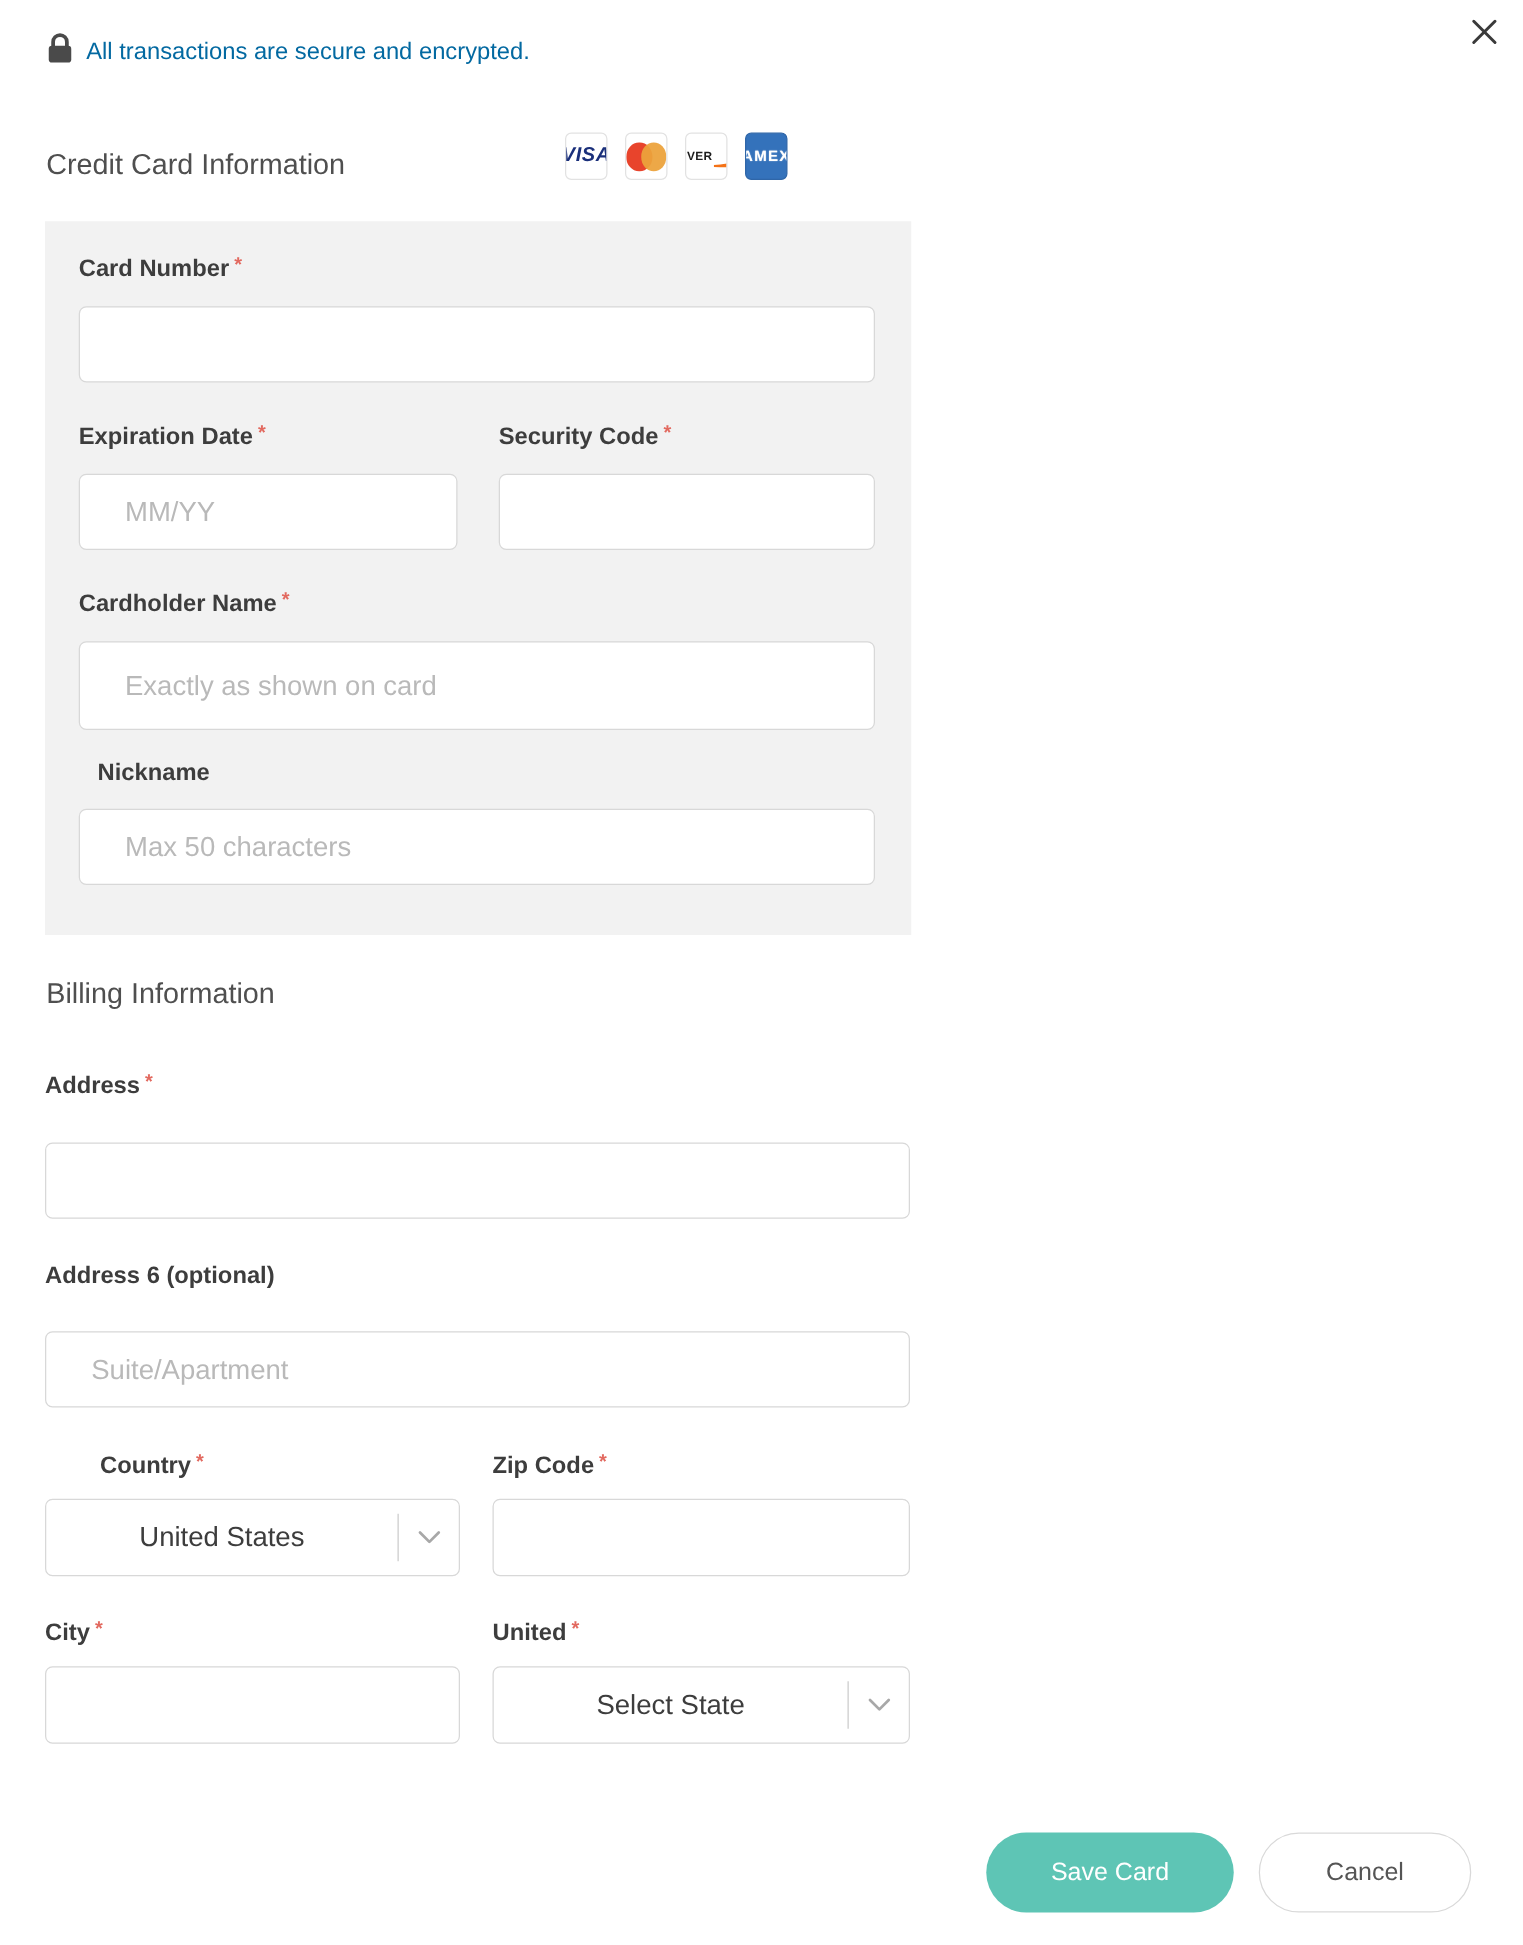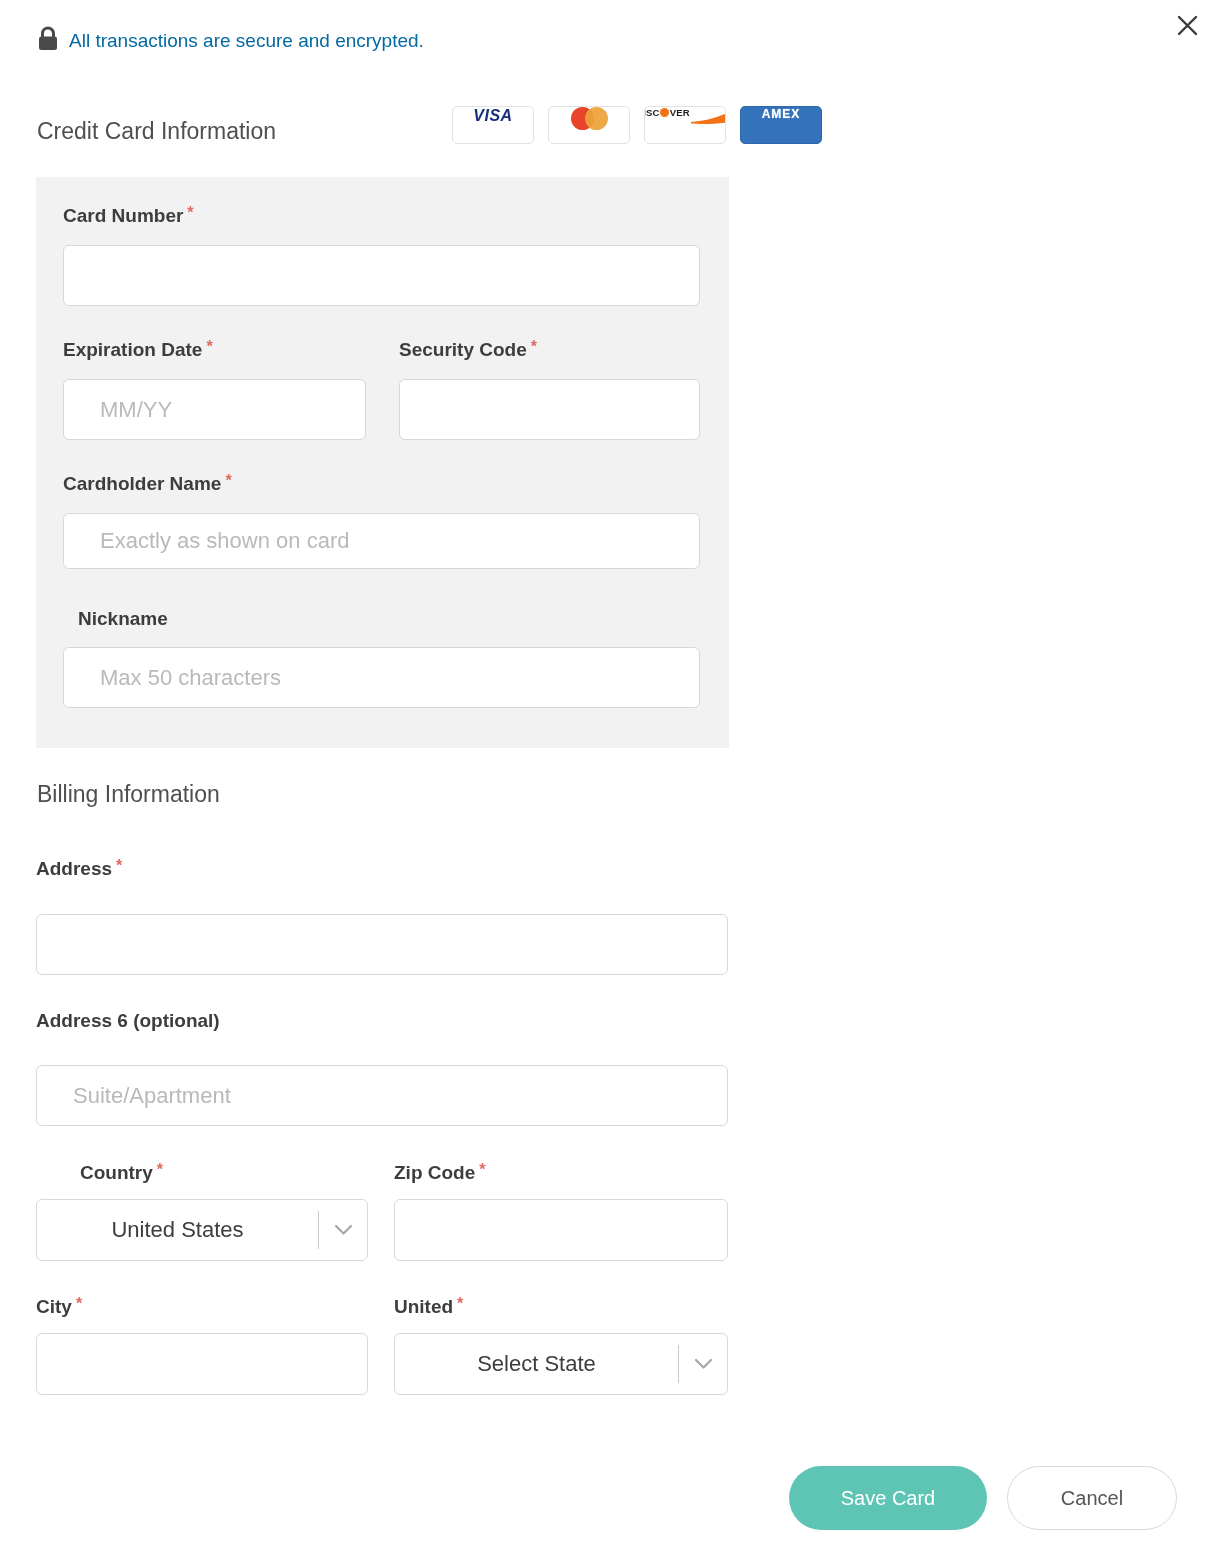--- a/index.html
+++ b/index.html
@@ -39,25 +39,25 @@
   .cc-title { left: 37px; top: 118px; }
   .billing-title { left: 37px; top: 781px; }
 
   
   .brand-row {
     position: absolute;
     left: 452px; top: 106px;
     display: flex; gap: 14px;
   }
   .brand {
-    width: 82px; height: 38px;
+    width: 34px; height: 38px;
     border-radius: 5px;
     background: #ffffff;
     border: 1px solid #e2e2e2;
-    display: flex; align-items: flex-start; justify-content: center;
+    display: flex; align-items: center; justify-content: center;
     position: relative;
     overflow: hidden;
   }
   .brand-visa span {
     font-size: 16px; font-weight: 800; font-style: italic;
     color: #1a2f7a; letter-spacing: 0.5px;
   }
   .brand-mc { gap: 0; }
   .mc-circle { width: 23px; height: 23px; border-radius: 50%; }
   .mc-red { background: #e8442c; }
@@ -118,21 +118,21 @@
   .ti::placeholder { color: #b9b9b9; opacity: 1; }
 
   
   .lbl-cardnum  { left: 27px;  top: 28px; }
   .in-cardnum   { left: 27px;  top: 68px;  width: 637px; height: 61px; }
   .lbl-exp      { left: 27px;  top: 162px; }
   .lbl-sec      { left: 363px; top: 162px; }
   .in-exp       { left: 27px;  top: 202px; width: 303px; height: 61px; }
   .in-sec       { left: 363px; top: 202px; width: 301px; height: 61px; }
   .lbl-holder   { left: 27px;  top: 296px; }
-  .in-holder    { left: 27px;  top: 336px; width: 637px; height: 56px; }
+  .in-holder    { left: 27px;  top: 336px; width: 637px; height: 71px; }
   .lbl-nick     { left: 27px;  top: 431px; margin-left: 15px; }
   .in-nick      { left: 27px;  top: 470px; width: 637px; height: 61px; }
   .cc-panel .ti { position: absolute; }
 
   
   .lbl-address  { left: 36px;  top: 858px; }
   .in-address   { position: absolute; left: 36px; top: 914px; width: 692px; height: 61px; }
   .lbl-address2 { left: 36px;  top: 1010px; }
   .in-address2  { position: absolute; left: 36px; top: 1065px; width: 692px; height: 61px; }
   .lbl-country  { left: 36px;  top: 1162px; margin-left: 44px; }

